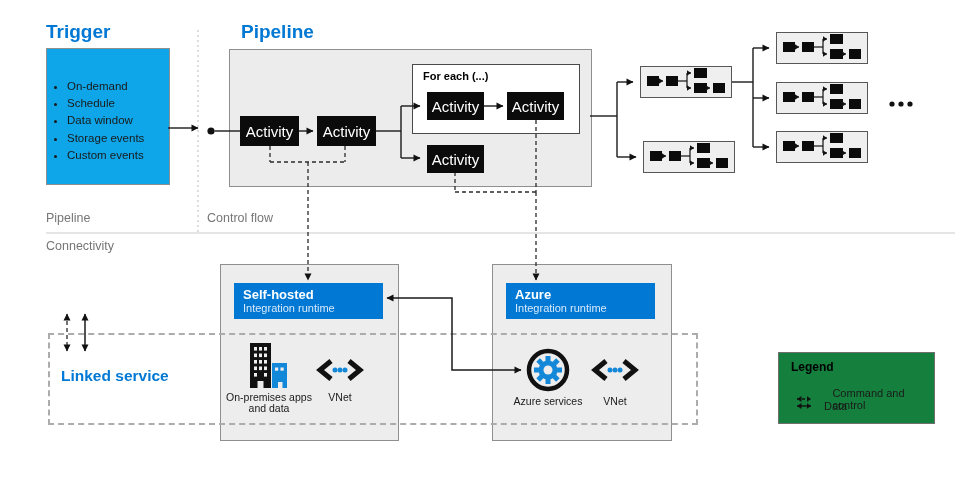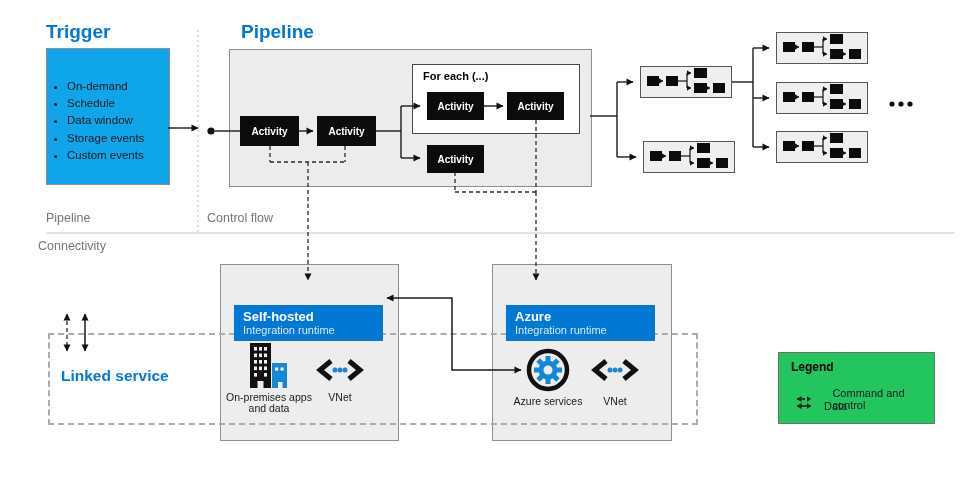--- a/index.html
+++ b/index.html
@@ -7,40 +7,40 @@
           font-family:"Liberation Sans","DejaVu Sans",sans-serif;color:#1a1a1a;padding-left:16px;}
   .abs{position:absolute;}
   
   .bg{z-index:1;} .ls{z-index:2;text-decoration:underline;} #wires{z-index:3;} .fg{z-index:4;}
 
   .heading{font-size:19px;font-weight:700;color:#0078D4;}
   .graybox{background:#0ea5e9;border:1px solid #8F8F8F;}
   .trigger-list{margin:0;padding:0 0 0 20px;font-size:11.5px;line-height:17.2px;color:#1a1a1a;}
   .trigger-list li{margin:0;padding:0;}
 
-  .activity{background:#0b0b0b;color:#fff;font-size:10px;font-weight:700;
+  .activity{background:#0b0b0b;color:#fff;font-size:15px;font-weight:400;
             display:flex;align-items:center;justify-content:center;}
   .foreach{background:#fff;border:1.4px solid #4a4a4a;}
   .foreach-label{position:absolute;left:10px;top:5px;font-size:11px;font-weight:700;color:#000;}
 
   .seclabel{font-size:12.5px;color:#767676;}
 
   .rtbox{background:#EDEDED;border:1px solid #8F8F8F;}
-  .rthead{background:#0078D4;color:#fff;padding:5px 0 0 9px;box-sizing:border-box;margin-top:22px;}
+  .rthead{background:#0078D4;color:#fff;padding:5px 0 0 9px;box-sizing:border-box;}
   .rthead .t{font-size:13px;font-weight:700;line-height:14px;}
   .rthead .s{font-size:11px;color:#D9EAFB;line-height:13px;}
 
   .iconlabel{font-size:10.5px;line-height:11px;text-align:center;color:#1a1a1a;}
 
   .linkedrect{border:2px dashed #ACACAC;box-sizing:border-box;}
   .linkedlabel{font-size:15.5px;font-weight:700;color:#0078D4;}
 
   .minibox{background:#EFEFEF;border:1.5px solid #575757;box-sizing:border-box;}
 
-  .legend{background:#22c55e;border:1.5px solid #6F6F6F;box-sizing:border-box;}
+  .legend{background:#15803d;border:1.5px solid #6F6F6F;box-sizing:border-box;}
   .legend .t{position:absolute;left:12px;top:7px;font-size:12px;font-weight:700;color:#000;}
   .legrow{position:absolute;left:12px;display:flex;align-items:center;gap:7px;font-size:11px;color:#1a1a1a;}
 </style>
 </head>
 <body>
 
 <div id="canvas">
 
   <div class="abs bg heading" style="left:46px;top:21px;">Trigger</div>
   <div class="abs bg graybox" style="left:46px;top:48px;width:122px;height:135px;">
@@ -127,21 +127,21 @@
   </svg>
 
   <div class="abs fg activity" style="left:240px;top:116px;width:59px;height:30px;">Activity</div>
   <div class="abs fg activity" style="left:317px;top:116px;width:59px;height:30px;">Activity</div>
   <div class="abs fg activity" style="left:427px;top:92px;width:57px;height:28px;">Activity</div>
   <div class="abs fg activity" style="left:507px;top:92px;width:57px;height:28px;">Activity</div>
   <div class="abs fg activity" style="left:427px;top:145px;width:57px;height:28px;">Activity</div>
 
   <div class="abs fg seclabel" style="left:46px;top:211px;">Pipeline</div>
   <div class="abs fg seclabel" style="left:207px;top:211px;">Control flow</div>
-  <div class="abs fg seclabel" style="left:38px;top:239px;">Connectivity</div>
+  <div class="abs fg seclabel" style="left:46px;top:239px;">Connectivity</div>
 
   <div class="abs fg minibox" style="left:640px;top:66px;width:92px;height:32px;">
     <svg width="89" height="29" viewBox="0 0 89 29">
       <g fill="#0b0b0b">
           <rect x="6" y="9" width="12" height="10"></rect>
           <rect x="25" y="9" width="12" height="10"></rect>
           <rect x="53" y="1" width="13" height="10"></rect>
           <rect x="53" y="16" width="13" height="10"></rect>
           <rect x="72" y="16" width="12" height="10"></rect>
         </g>

